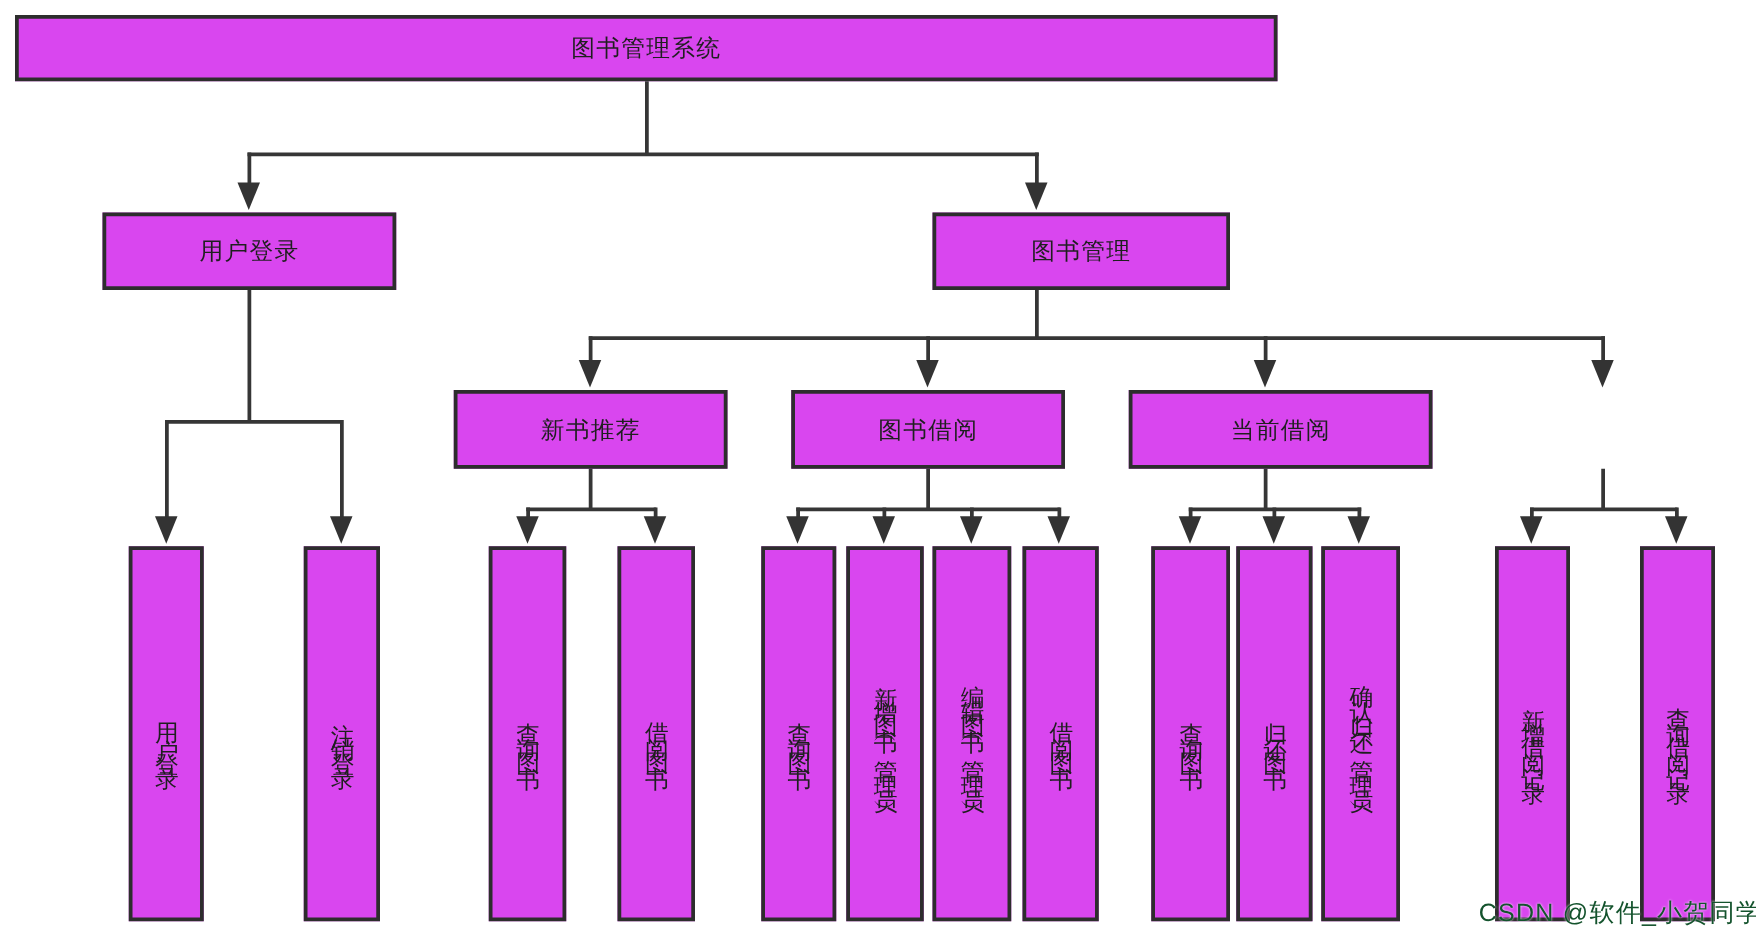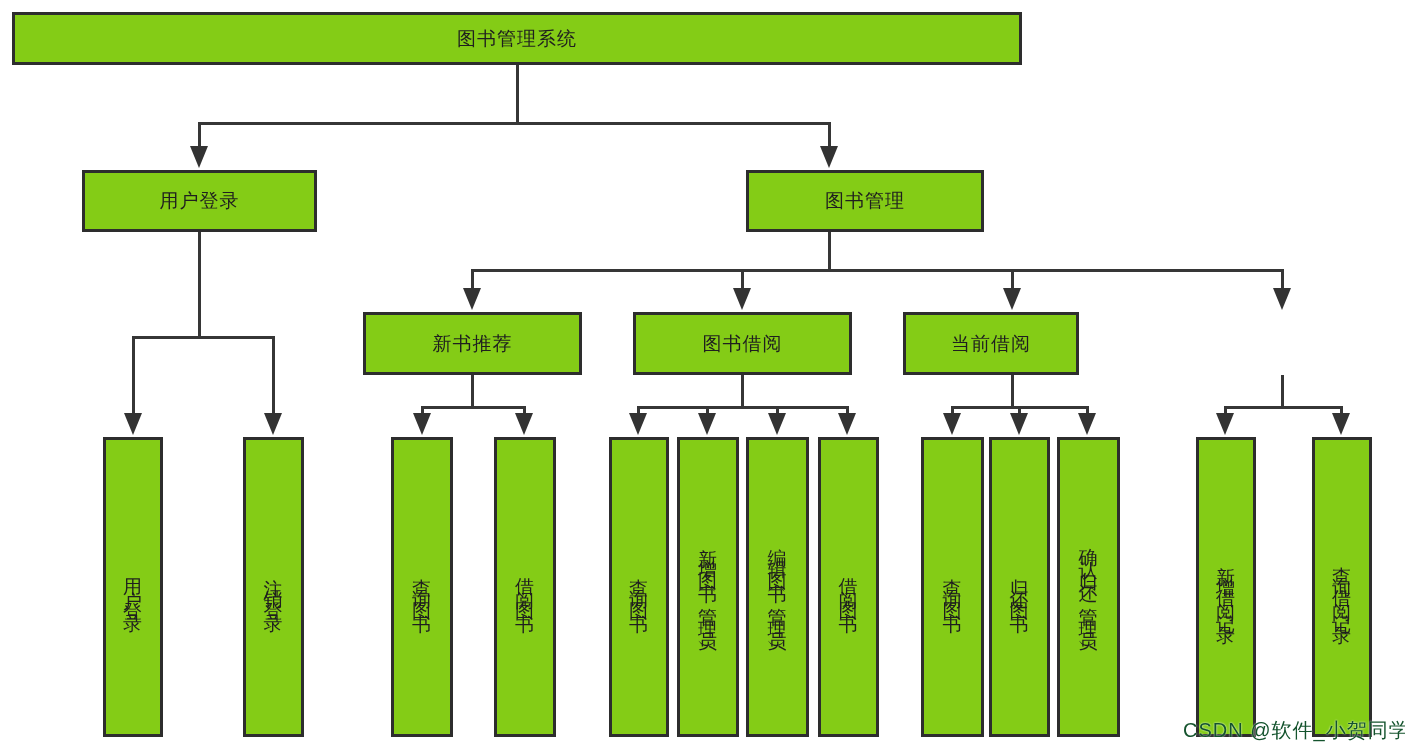--- a/index.html
+++ b/index.html
@@ -7,21 +7,21 @@
     position:relative;
     width:1405px; height:747px;
     background:#ffffff;
     font-family:"Liberation Sans", sans-serif;
     overflow:hidden;
   }
   
   .node {
     position:absolute;
     box-sizing:border-box;
-    background:#84cc16;
+    background:#d946ef;
     border:3px solid #2d2d2d;
     display:flex;
     align-items:center;
     justify-content:center;
     color:#1f1f1f;
     font-size:19px;
     letter-spacing:1px;
     white-space:nowrap;
   }
   .vnode span {
@@ -91,21 +91,21 @@
   <div class="ah" style="left:1003px; top:288px;"></div>
   <div class="vl" style="left:1281px; top:269px; height:23px;"></div>
   <div class="ah" style="left:1273px; top:288px;"></div>
 
   <div class="node" style="left:633px; top:312px; width:219px; height:63px;">
     <span>图书借阅</span>
   </div>
   <div class="node" style="left:363px; top:312px; width:219px; height:63px;">
     <span>新书推荐</span>
   </div>
-  <div class="node" style="left:903px; top:312px; width:176px; height:63px;">
+  <div class="node" style="left:903px; top:312px; width:243px; height:63px;">
     <span>当前借阅</span>
   </div>
 
   <div class="vl" style="left:471px; top:375px; height:33px;"></div>
   <div class="hl" style="left:421px; top:406px; width:104px;"></div>
   <div class="vl" style="left:421px; top:406px; height:14px;"></div>
   <div class="ah" style="left:413px; top:413px;"></div>
   <div class="vl" style="left:523px; top:406px; height:14px;"></div>
   <div class="ah" style="left:515px; top:413px;"></div>
 

